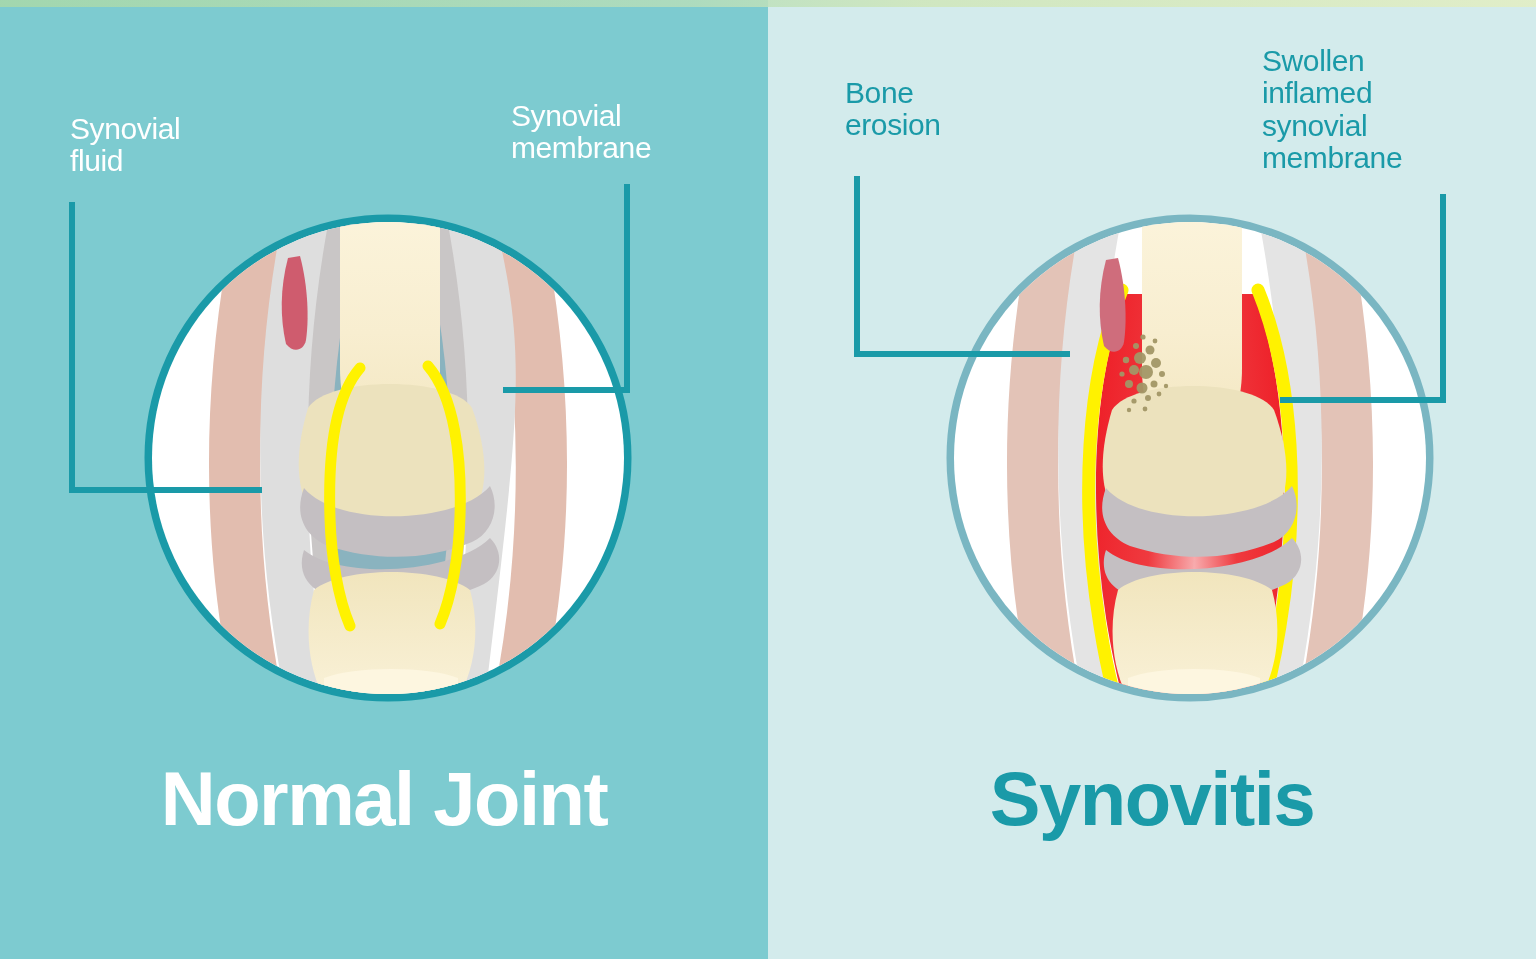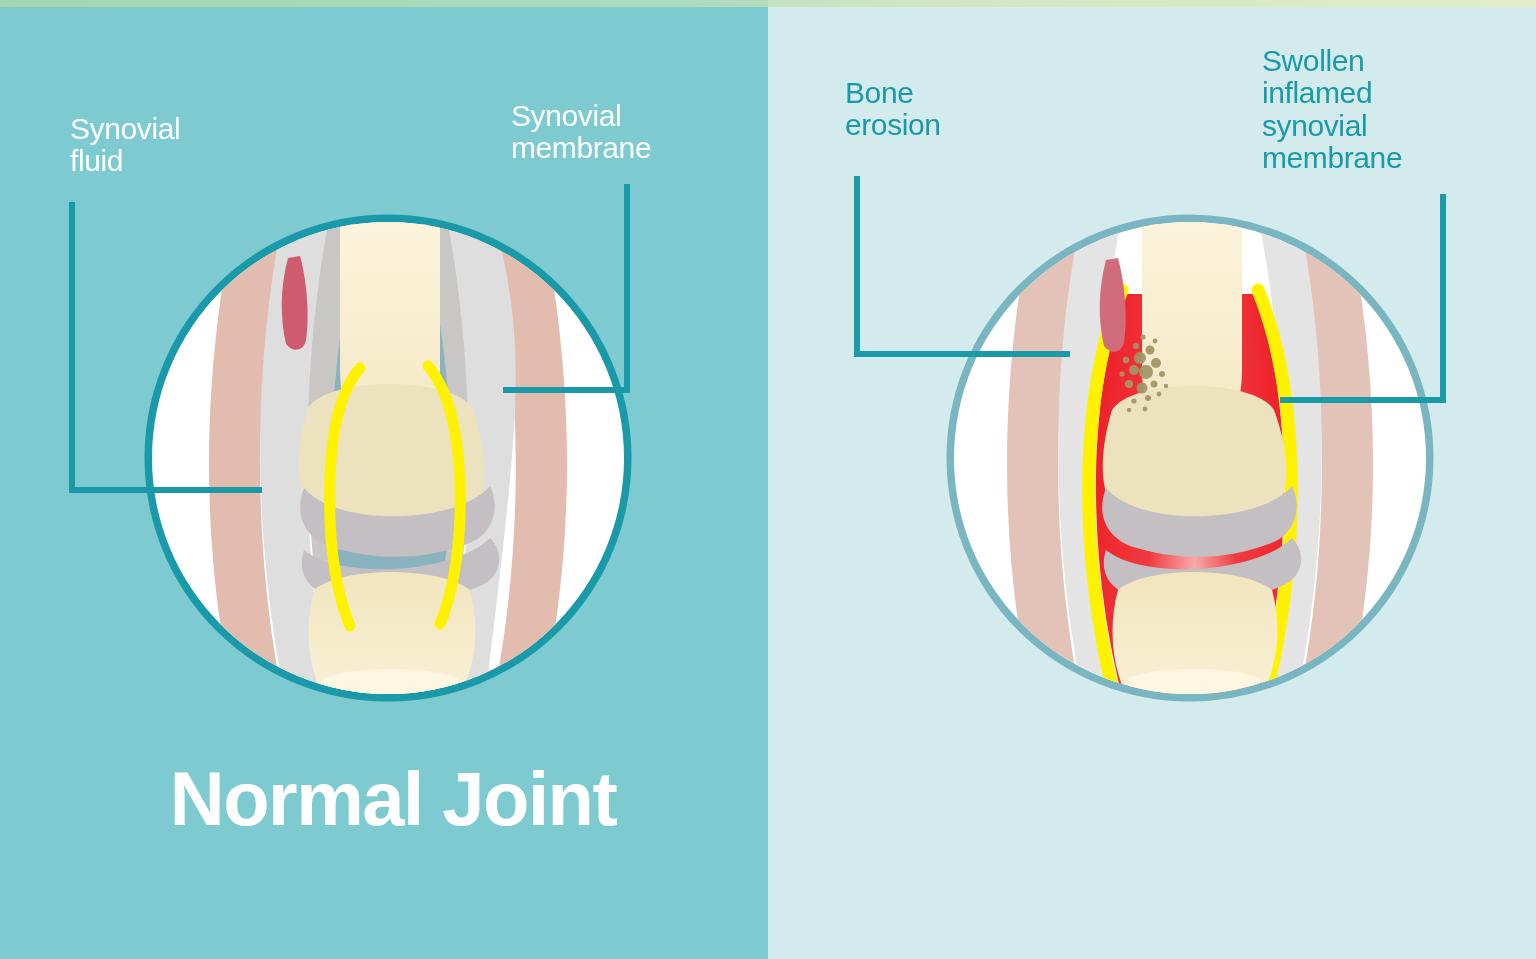--- a/index.html
+++ b/index.html
@@ -37,21 +37,21 @@
 
   .caption {
     position:absolute;
     width:768px;
     text-align:center;
     font-weight:bold;
     font-size:76px;
     letter-spacing:-1.5px;
     white-space:nowrap;
   }
-  #caption-left  { left:0;   top:755px; color:#ffffff;margin-left:9px; }
+  #caption-left  { left:0;   top:755px; color:#ffffff; }
   #caption-right { left:768px; top:755px; color:#1a9aa8; }
 
   .callout {
     position:absolute;
     font-weight:normal;
     font-size:30px;
     line-height:1.08;
     letter-spacing:-0.4px;
     white-space:pre-line;
   }
@@ -228,20 +228,21 @@
     </div>
 
     <div class="callout teal" id="label-bone-erosion" style="left:77px;">Bone
 erosion</div>
 
     <div class="callout teal" id="label-swollen-membrane" style="left:494px;">Swollen
 inflamed
 synovial
 membrane</div>
 
+    <div class="caption" id="caption-right" style="left:0;">Synovitis</div>
   </div>
 
   <svg class="leaderbox" viewBox="0 0 1536 959">
 
     <polyline points="72,202 72,490 262,490" fill="none" stroke="#1a9aa8" stroke-width="6" stroke-linejoin="miter"></polyline>
 
     <polyline points="627,184 627,390 503,390" fill="none" stroke="#1a9aa8" stroke-width="6" stroke-linejoin="miter"></polyline>
 
     <polyline points="857,176 857,354 1070,354" fill="none" stroke="#1a9aa8" stroke-width="6" stroke-linejoin="miter"></polyline>
 

